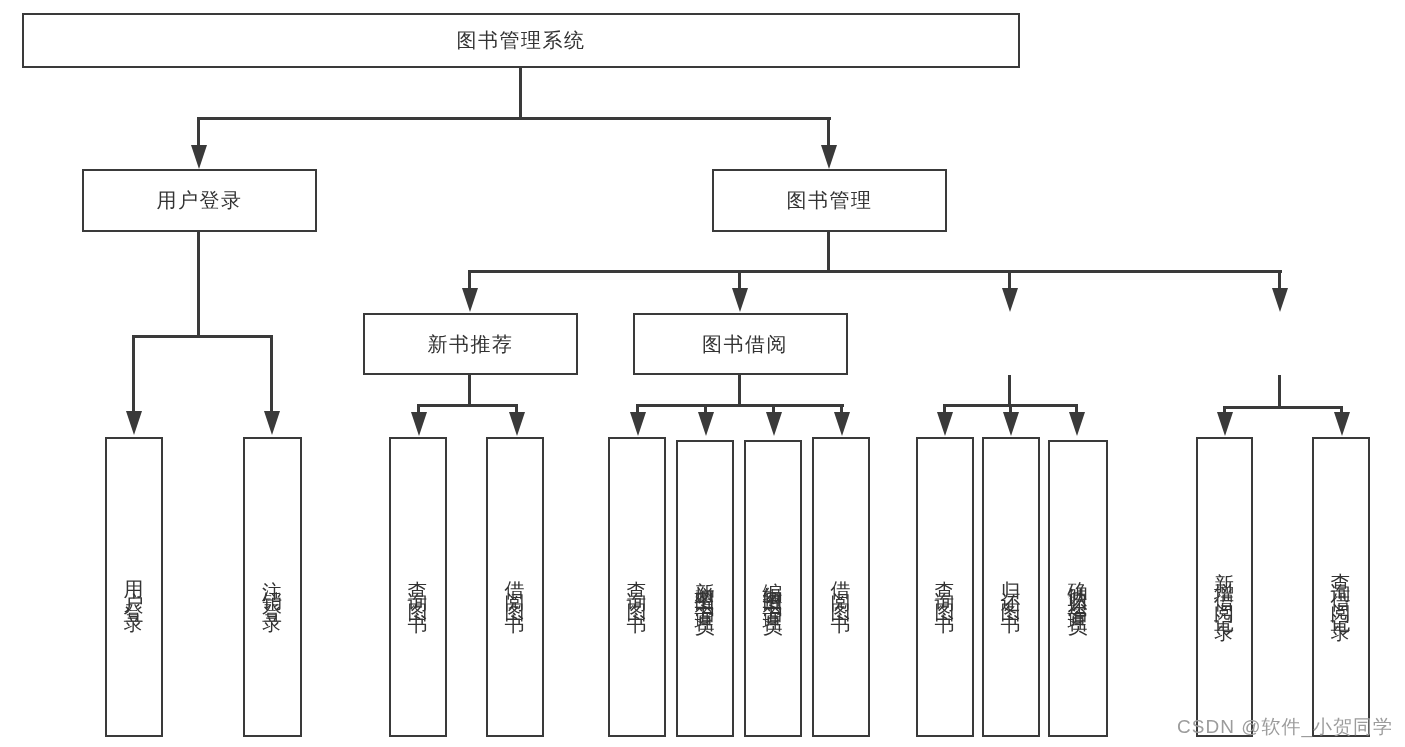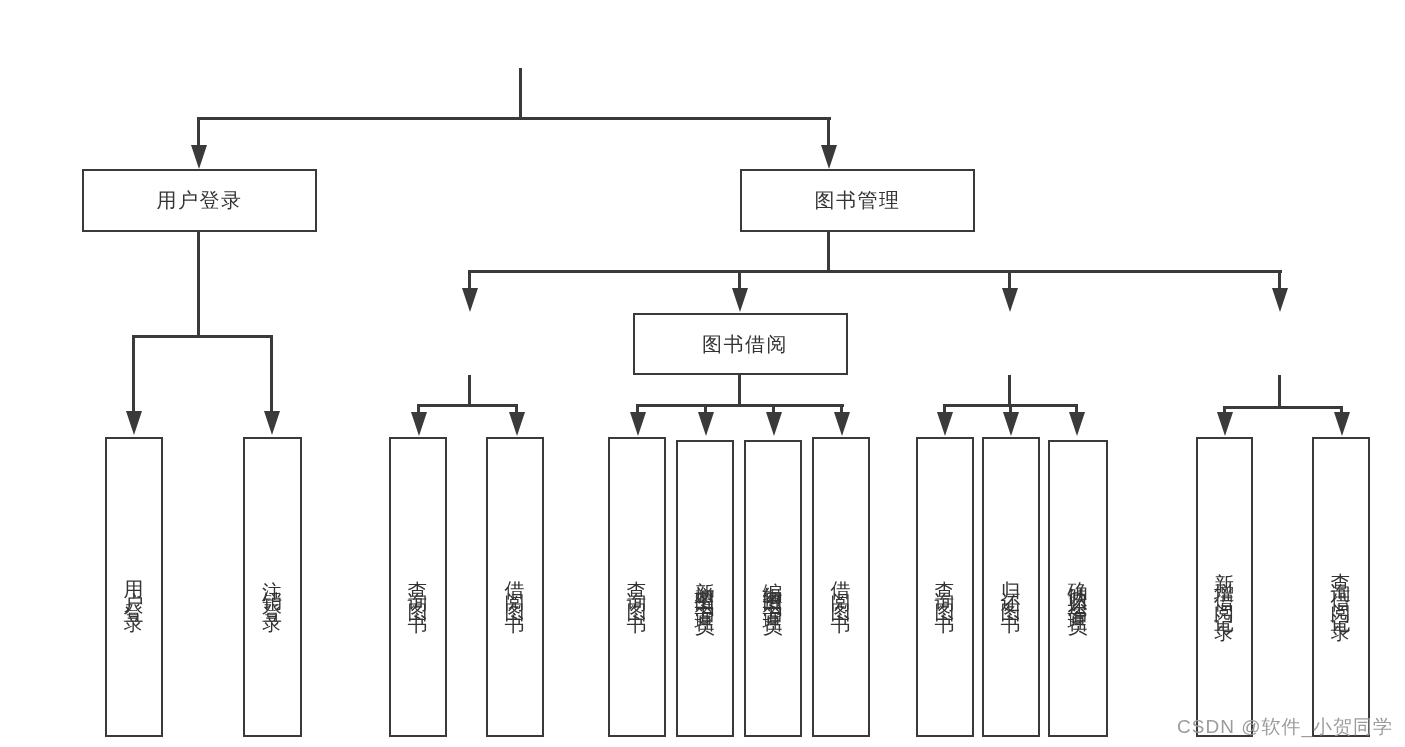--- a/index.html
+++ b/index.html
@@ -31,32 +31,35 @@
   .watermark {
     position:absolute; right:12px; top:714px;
     color:#9c9c9c; font-size:19px; letter-spacing:1px; white-space:nowrap;
   }
 </style>
 </head>
 <body>
 
 <div class="canvas">
 
+  <div class="box" style="left:22px; top:13px; width:998px; height:55px;">
+    <span class="lbl">图书管理系统</span>
+  </div>
 
   <div class="lv" style="left:519px; top:68px; height:51px;"></div>
   <div class="lh" style="left:198px; top:117px; width:633px;"></div>
   <div class="lv" style="left:197px; top:117px; height:30px;"></div>
   <div class="ar" style="left:191px; top:145px;"></div>
   <div class="lv" style="left:827px; top:117px; height:30px;"></div>
   <div class="ar" style="left:821px; top:145px;"></div>
 
   <div class="box" style="left:82px; top:169px; width:235px; height:63px;">
     <span class="lbl">用户登录</span>
   </div>
-  <div class="box" style="left:740px; top:169px; width:235px; height:63px;">
+  <div class="box" style="left:712px; top:169px; width:235px; height:63px;">
     <span class="lbl">图书管理</span>
   </div>
 
   <div class="lv" style="left:197px; top:232px; height:105px;"></div>
   <div class="lh" style="left:133px; top:335px; width:140px;"></div>
   <div class="lv" style="left:132px; top:335px; height:76px;"></div>
   <div class="ar" style="left:126px; top:411px;"></div>
   <div class="lv" style="left:270px; top:335px; height:76px;"></div>
   <div class="ar" style="left:264px; top:411px;"></div>
 
@@ -64,20 +67,23 @@
   <div class="lh" style="left:469px; top:270px; width:813px;"></div>
   <div class="lv" style="left:468px;  top:270px; height:20px;"></div>
   <div class="ar" style="left:462px;  top:288px;"></div>
   <div class="lv" style="left:738px;  top:270px; height:20px;"></div>
   <div class="ar" style="left:732px;  top:288px;"></div>
   <div class="lv" style="left:1008px; top:270px; height:20px;"></div>
   <div class="ar" style="left:1002px; top:288px;"></div>
   <div class="lv" style="left:1278px; top:270px; height:20px;"></div>
   <div class="ar" style="left:1272px; top:288px;"></div>
 
+  <div class="box" style="left:363px; top:313px; width:215px; height:62px;">
+    <span class="lbl">新书推荐</span>
+  </div>
   <div class="box" style="left:633px; top:313px; width:215px; height:62px;padding-left:9px;">
     <span class="lbl">图书借阅</span>
   </div>
 
   <div class="lv" style="left:468px; top:375px; height:31px;"></div>
   <div class="lh" style="left:418px; top:404px; width:100px;"></div>
   <div class="lv" style="left:417px; top:404px; height:10px;"></div>
   <div class="ar" style="left:411px; top:412px;"></div>
   <div class="lv" style="left:515px; top:404px; height:10px;"></div>
   <div class="ar" style="left:509px; top:412px;"></div>

